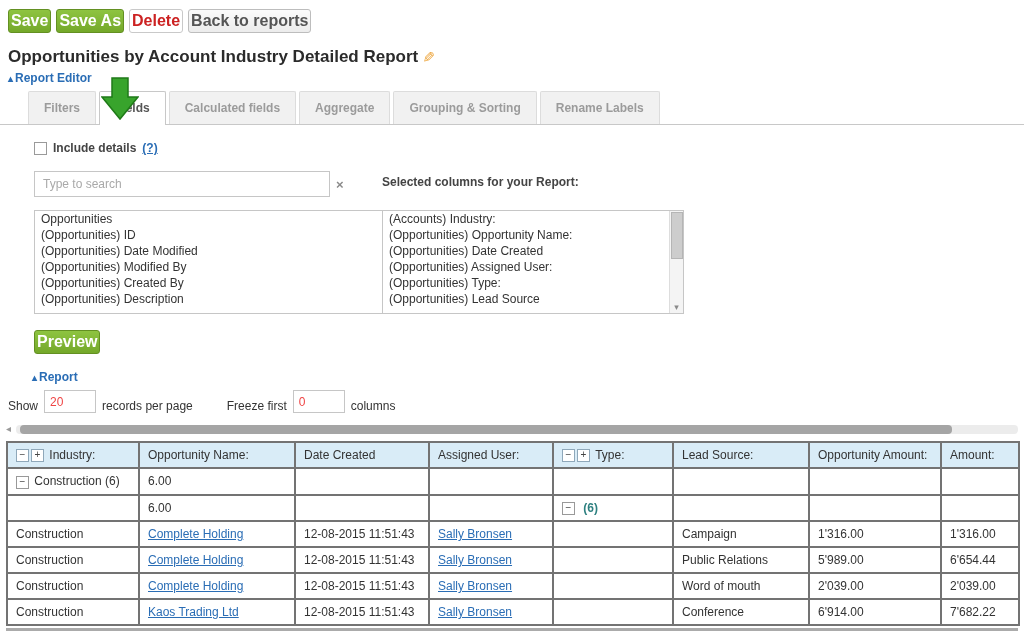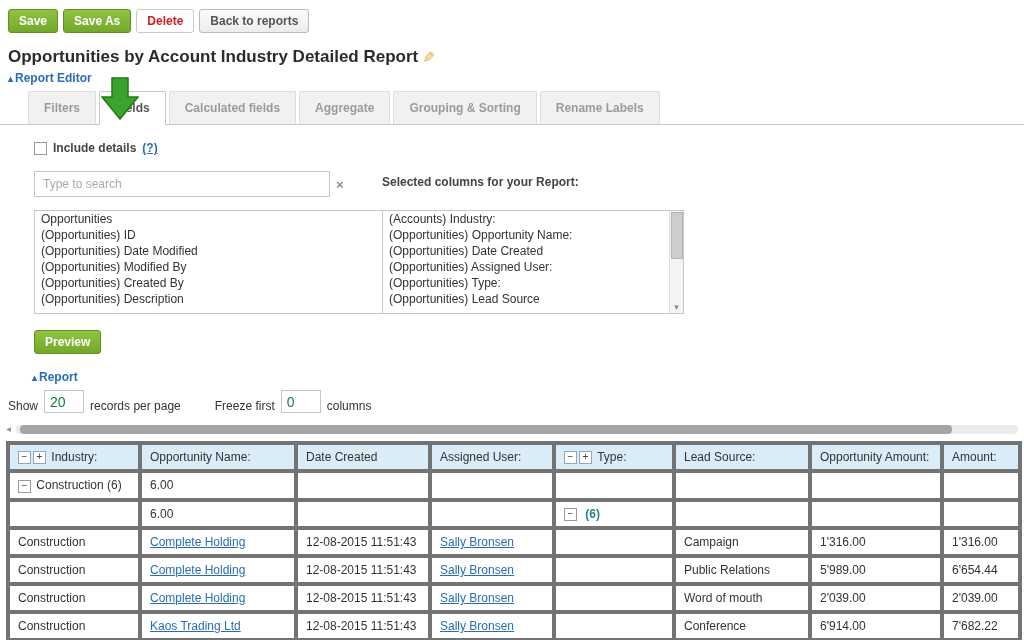--- a/index.html
+++ b/index.html
@@ -1,20 +1,20 @@
 <!DOCTYPE html>
 <html><head>
 <meta charset="utf-8">
 <style>
   html,body{margin:0;padding:0;background:#fff;}
   .page{width:1024px;height:640px;overflow:hidden;position:relative;background:#fff;
         font-family:"Liberation Sans",sans-serif;color:#333;}
   
   .toolbar{padding:9px 0 0 8px;display:flex;gap:5px;align-items:center;}
-  .btn{font-family:inherit;font-size:12px;font-weight:bold;padding:4px 10px;border-radius:3px;
+  .btn{font-family:inherit;font-size:16px;font-weight:bold;padding:4px 2px;border-radius:3px;
        cursor:pointer;line-height:14px;}
   .btn-green{background:#7db32e;border:1px solid #639022;color:#fff;
              background:linear-gradient(#8ec441,#74a82a);}
   .btn-delete{background:#fff;border:1px solid #c9c9c9;color:#cc2222;}
   .btn-plain{background:linear-gradient(#fbfbfb,#ececec);border:1px solid #bdbdbd;color:#555;}
   
   .title-row{padding:14px 8px 2px 8px;display:flex;align-items:center;gap:4px;}
   .page-title{font-size:17px;font-weight:bold;color:#2b2b2b;margin:0;}
   .pencil{color:#eda43a;font-size:15px;transform:rotate(90deg);display:inline-block;}
   
@@ -46,31 +46,31 @@
   .vthumb{position:absolute;top:1px;left:1px;width:10px;height:44%;background:#cdcdcd;border:1px solid #b5b5b5;}
   .vdown{position:absolute;bottom:0;left:0;width:100%;text-align:center;color:#8a8a8a;font-size:9px;line-height:12px;}
   .col-mid{width:36px;display:flex;justify-content:center;padding-top:78px;}
   .col-right{width:262px;}
   .sel-title{font-size:12px;font-weight:bold;color:#444;height:26px;line-height:22px;margin-bottom:13px;}
   .col-arrows{display:flex;flex-direction:column;gap:5px;margin:52px 0 0 10px;align-items:center;}
   .red-x{color:#e03c31;font-weight:bold;font-size:14px;line-height:13px;cursor:pointer;}
   .preview-btn{margin-top:16px;}
   
   .controls-row{display:flex;align-items:flex-end;gap:6px;font-size:12px;color:#333;padding:4px 8px 0 8px;}
-  .small-input{width:40px;height:23px;box-sizing:border-box;border:1px solid #c6c6c6;
-        font-family:inherit;font-size:14px;padding:0 5px;color:#15803d;}
+  .small-input{width:52px;height:23px;box-sizing:border-box;border:1px solid #c6c6c6;
+        font-family:inherit;font-size:12px;padding:0 5px;color:#ef4444;}
   .gap{width:22px;}
   
   .hscroll{margin:10px 6px 0 6px;display:flex;align-items:center;height:12px;}
   .hs-left{color:#9a9a9a;font-size:10px;width:10px;line-height:12px;}
   .hs-track{flex:1;height:9px;background:#ececec;border-radius:4px;position:relative;}
   .hs-thumb{position:absolute;left:4px;top:0;height:9px;width:93%;background:#a5a5a5;border-radius:4px;}
   
   table.report{border-collapse:collapse;table-layout:fixed;width:1012px;margin:6px 6px 0 6px;font-size:12px;}
-  table.report td,table.report th{border:4px solid #737373;padding:5px 8px;text-align:left;
+  table.report td,table.report th{border:2px solid #737373;padding:5px 8px;text-align:left;
         overflow:hidden;white-space:nowrap;font-weight:normal;color:#333;}
   table.report th{background:#d9ecf7;}
   .pm-icon{display:inline-block;width:11px;height:11px;line-height:10px;text-align:center;
         border:1px solid #8fa8ba;background:#fff;font-size:10px;color:#444;margin-right:2px;
         vertical-align:middle;cursor:pointer;}
   tr.group-row .pm-icon,tr.subtotal-row .pm-icon{border-color:#999;}
   .bold{font-weight:bold;}
   .count-teal{color:#2e8080;font-weight:bold;margin-left:3px;}
   .cell-link{color:#2a6db5;text-decoration:underline;cursor:pointer;}
   .bottom-bar{height:3px;background:#ababab;margin:2px 6px 0 6px;}

